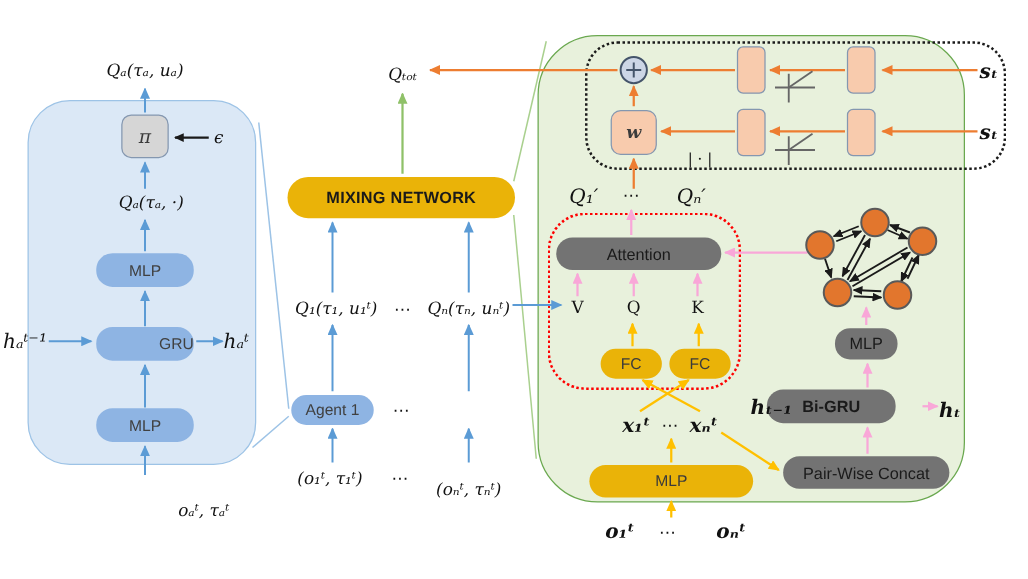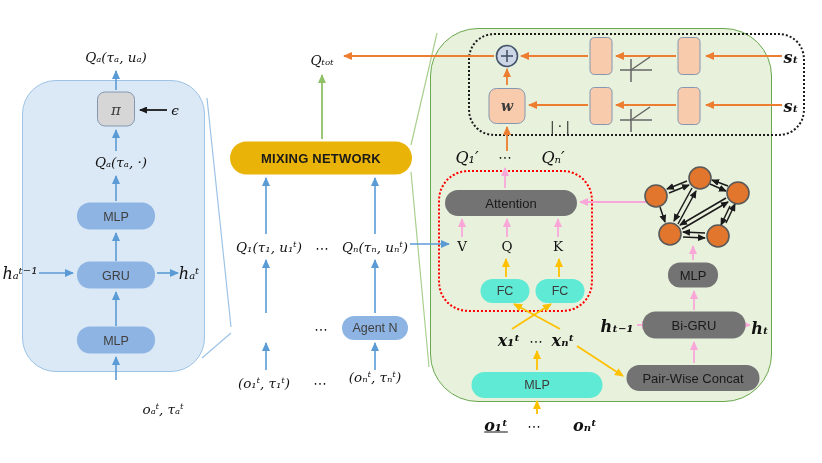--- a/index.html
+++ b/index.html
@@ -14,21 +14,21 @@
   .dotted{position:absolute;z-index:2;box-sizing:border-box;background:transparent;}
   .dotted-black{left:468px;top:33px;width:337px;height:103px;border-radius:26px;
                 border:2.5px dotted #1a1a1a;}
   .dotted-red{left:438px;top:170px;width:155px;height:142px;border-radius:30px;
               border:2.5px dotted #fe0000;}
   .box{position:absolute;z-index:4;box-sizing:border-box;display:flex;align-items:center;
        justify-content:center;font-size:12.5px;color:#3b3b3b;}
   .b-blue{background:#8eb4e3;border-radius:13px;color:#404040;}
   .b-green{background:#eab308;border-radius:17px;color:#1a1a1a;font-weight:600;font-size:13px;letter-spacing:.2px;}
   .b-pink{background:#737373;border-radius:13px;color:#1a1a1a;font-size:13px;}
-  .b-yellow{background:#5eead4;border-radius:12px;color:#3b3b3b;}
+  .b-yellow{background:#eab308;border-radius:12px;color:#3b3b3b;}
   .b-peach{background:#f8cbad;border:1.5px solid #8497b0;border-radius:6px;}
   .b-gray{background:#d6d6d6;border:1.5px solid #8497b0;border-radius:8px;}
   .lbl{position:absolute;z-index:5;transform:translate(-50%,-50%);white-space:nowrap;
        font-family:"DejaVu Serif","DejaVu Sans",serif;font-style:italic;font-size:13.5px;color:#111;}
   .lbl-sm{font-size:16px;}
   .lbl-up{font-style:normal;}
   .lbl-bold{font-weight:bold;}
   .ctr{transform:translate(-50%,-50%);position:absolute;}
 </style>
 </head>
@@ -174,44 +174,44 @@
 
   <div class="lbl" style="left:116px;top:57px;">Qₐ(τₐ, uₐ)</div>
   <div class="box b-gray ctr" style="left:116px;top:109px;width:38px;height:35px;font-family:'DejaVu Serif',serif;font-style:italic;font-size:15px;">
       <span>π</span>
     </div>
   <div class="lbl" style="left:175px;top:110px;">ϵ</div>
   <div class="lbl" style="left:121px;top:162px;">Qₐ(τₐ, ·)</div>
   <div class="box b-blue ctr" style="left:116px;top:216px;width:78px;height:27px;">
       <span>MLP</span>
     </div>
-  <div class="box b-blue ctr" style="left:116px;top:275px;width:78px;height:27px;">
+  <div class="box b-blue ctr" style="left:116px;top:275px;width:78px;height:27px;justify-content:flex-end;">
       <span>GRU</span>
     </div>
   <div class="box b-blue ctr" style="left:116px;top:340px;width:78px;height:27px;">
       <span>MLP</span>
     </div>
   <div class="lbl lbl-sm" style="left:20px;top:273px;">hₐᵗ⁻¹</div>
   <div class="lbl lbl-sm" style="left:189px;top:273px;">hₐᵗ</div>
   <div class="lbl" style="left:118px;top:409px;margin-left:45px;">oₐᵗ, τₐᵗ</div>
 
   <div class="lbl" style="left:322px;top:60px;">Qₜₒₜ</div>
   <div class="box b-green ctr" style="left:321px;top:158px;width:182px;height:33px;font-family:'Liberation Sans',sans-serif;">
       <span>MIXING NETWORK</span>
     </div>
   <div class="lbl" style="left:269px;top:247px;">Q₁(τ₁, u₁ᵗ)</div>
   <div class="lbl lbl-up" style="left:322px;top:248px;">⋯</div>
   <div class="lbl" style="left:375px;top:247px;">Qₙ(τₙ, uₙᵗ)</div>
+  <div class="box b-blue ctr" style="left:266px;top:328px;width:66px;height:24px;border-radius:12px;">
+      <span>Agent 1</span>
+    </div>
   <div class="lbl lbl-up" style="left:321px;top:329px;">⋯</div>
-  <div class="box b-blue ctr" style="left:375px;top:328px;width:66px;height:24px;border-radius:12px;">
-      <span>Agent N</span>
-    </div>
   <div class="lbl" style="left:264px;top:383px;">(o₁ᵗ, τ₁ᵗ)</div>
   <div class="lbl lbl-up" style="left:320px;top:383px;">⋯</div>
-  <div class="lbl" style="left:375px;top:377px;">(oₙᵗ, τₙᵗ)</div>
+  <div class="lbl" style="left:375px;top:392px;">(oₙᵗ, τₙᵗ)</div>
 
   <div class="lbl lbl-sm lbl-bold" style="left:791px;top:57px;">sₜ</div>
   <div class="lbl lbl-sm lbl-bold" style="left:791px;top:106px;">sₜ</div>
   <div class="box b-peach ctr" style="left:507px;top:106px;width:37px;height:36px;border-radius:8px;font-family:'DejaVu Serif',serif;font-style:italic;font-weight:bold;font-size:14px;">
       <span>w</span>
     </div>
   <div class="box b-peach ctr" style="left:601px;top:56px;width:23px;height:38px;border-radius:5px;"></div>
   <div class="box b-peach ctr" style="left:689px;top:56px;width:23px;height:38px;border-radius:5px;"></div>
   <div class="box b-peach ctr" style="left:601px;top:106px;width:23px;height:38px;border-radius:5px;"></div>
   <div class="box b-peach ctr" style="left:689px;top:106px;width:23px;height:38px;border-radius:5px;"></div>
@@ -230,27 +230,27 @@
     </div>
   <div class="box b-yellow ctr" style="left:560px;top:291px;width:49px;height:24px;">
       <span>FC</span>
     </div>
   <div class="lbl lbl-sm lbl-bold" style="left:509px;top:340px;">x₁ᵗ</div>
   <div class="lbl lbl-up" style="left:536px;top:341px;">⋯</div>
   <div class="lbl lbl-sm lbl-bold" style="left:563px;top:340px;">xₙᵗ</div>
   <div class="box b-yellow ctr" style="left:537px;top:385px;width:131px;height:26px;border-radius:13px;">
       <span>MLP</span>
     </div>
-  <div class="lbl lbl-sm lbl-bold" style="left:496px;top:425px;text-decoration:underline;">o₁ᵗ</div>
+  <div class="lbl lbl-sm lbl-bold" style="left:496px;top:425px;">o₁ᵗ</div>
   <div class="lbl lbl-up" style="left:534px;top:426px;">⋯</div>
   <div class="lbl lbl-sm lbl-bold" style="left:585px;top:425px;">oₙᵗ</div>
   <div class="box b-pink ctr" style="left:693px;top:378px;width:133px;height:26px;">
       <span>Pair-Wise Concat</span>
     </div>
-  <div class="box b-pink ctr" style="left:694px;top:325px;width:103px;height:27px;">
+  <div class="box b-pink ctr" style="left:665px;top:325px;width:103px;height:27px;font-weight:bold;">
       <span>Bi-GRU</span>
     </div>
   <div class="lbl lbl-sm lbl-bold" style="left:617px;top:326px;">hₜ₋₁</div>
   <div class="lbl lbl-sm lbl-bold" style="left:760px;top:328px;">hₜ</div>
   <div class="box b-pink ctr" style="left:693px;top:275px;width:50px;height:25px;border-radius:12px;">
       <span>MLP</span>
     </div>
 
 </div>
 

